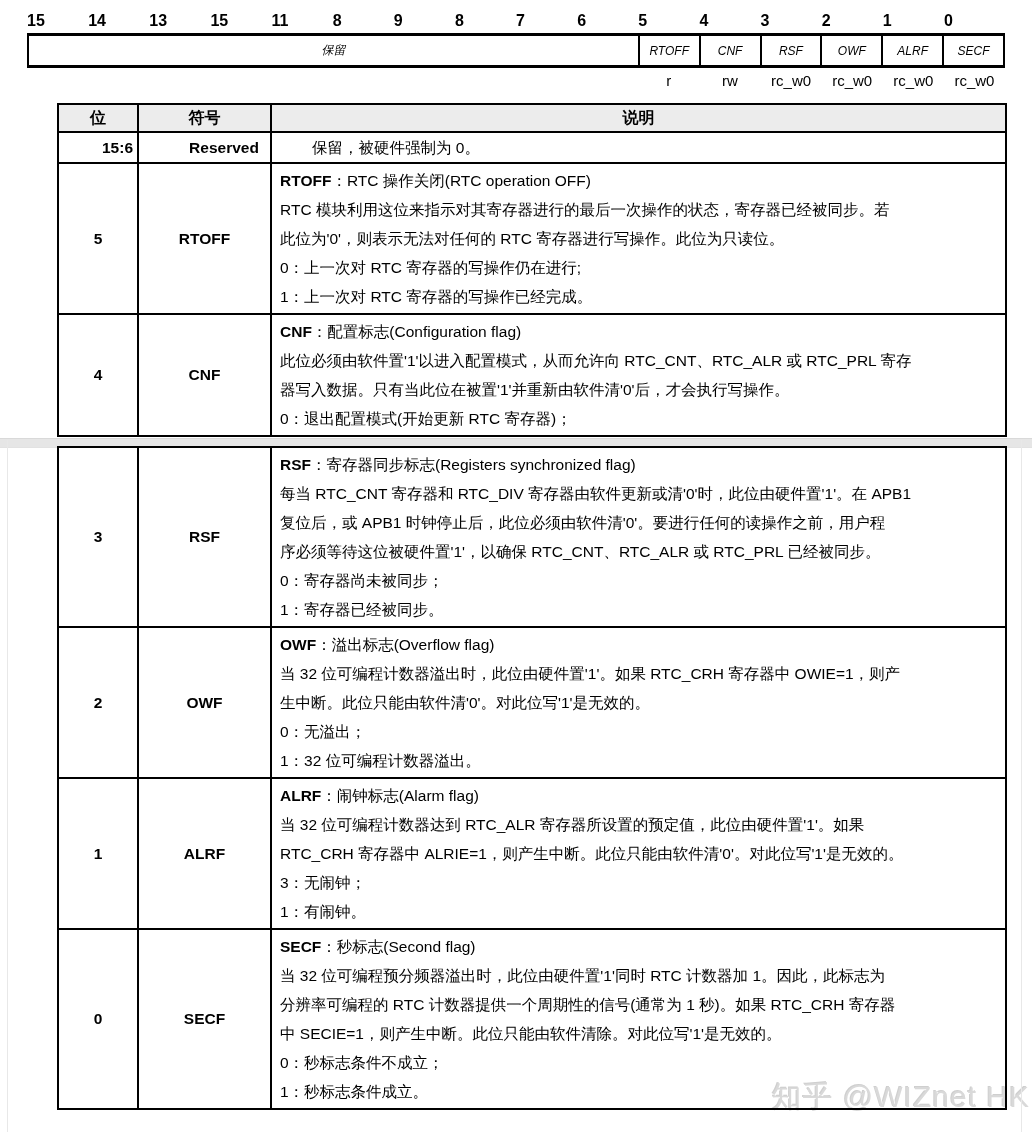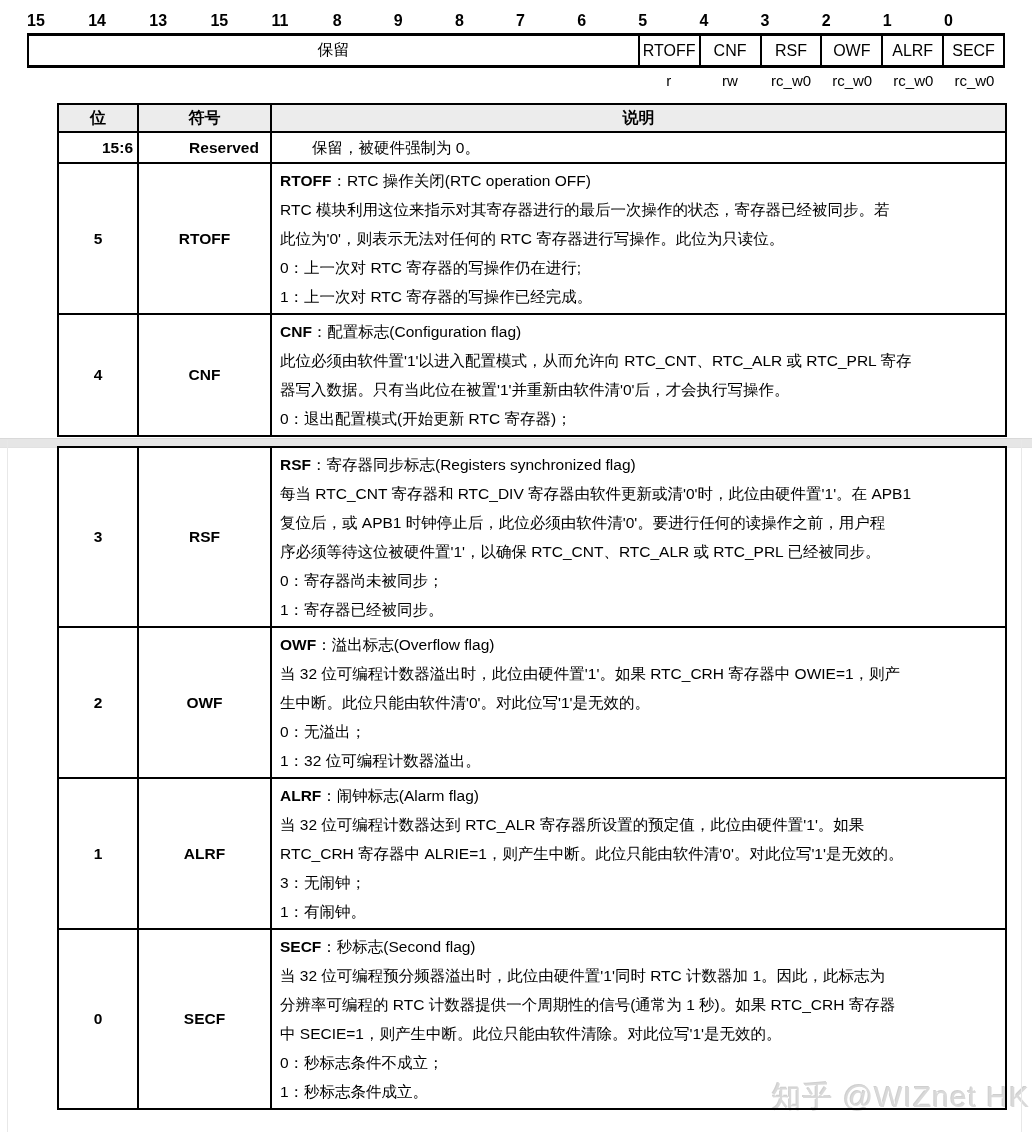--- a/index.html
+++ b/index.html
@@ -13,21 +13,21 @@
   .bits-row{display:grid;grid-template-columns:repeat(16,1fr);height:25px;}
   .bits-row span{line-height:25px;font-size:16px;font-weight:bold;}
   .reg-box{
     display:grid;grid-template-columns:10fr 1fr 1fr 1fr 1fr 1fr 1fr;
     border:2px solid var(--border);border-top-width:3px;border-bottom-width:3px;
     height:29px;background:#fff;
   }
   .reg-cell{
     border-left:2px solid var(--border);
     display:flex;align-items:center;justify-content:center;
-    font-size:16px;white-space:nowrap;overflow:hidden;
+    font-size:12px;white-space:nowrap;overflow:hidden;font-style:italic;
   }
   .reg-cell:first-child{border-left:none;}
   .access-row{display:grid;grid-template-columns:10fr 1fr 1fr 1fr 1fr 1fr 1fr;height:24px;margin-top:1px;}
   .access-row span{text-align:center;line-height:24px;font-size:15px;}
   
   table.regtab{
     border-collapse:collapse;table-layout:fixed;width:948px;
     position:absolute;left:57px;background:transparent;
   }
   #frag1{top:103px;}

